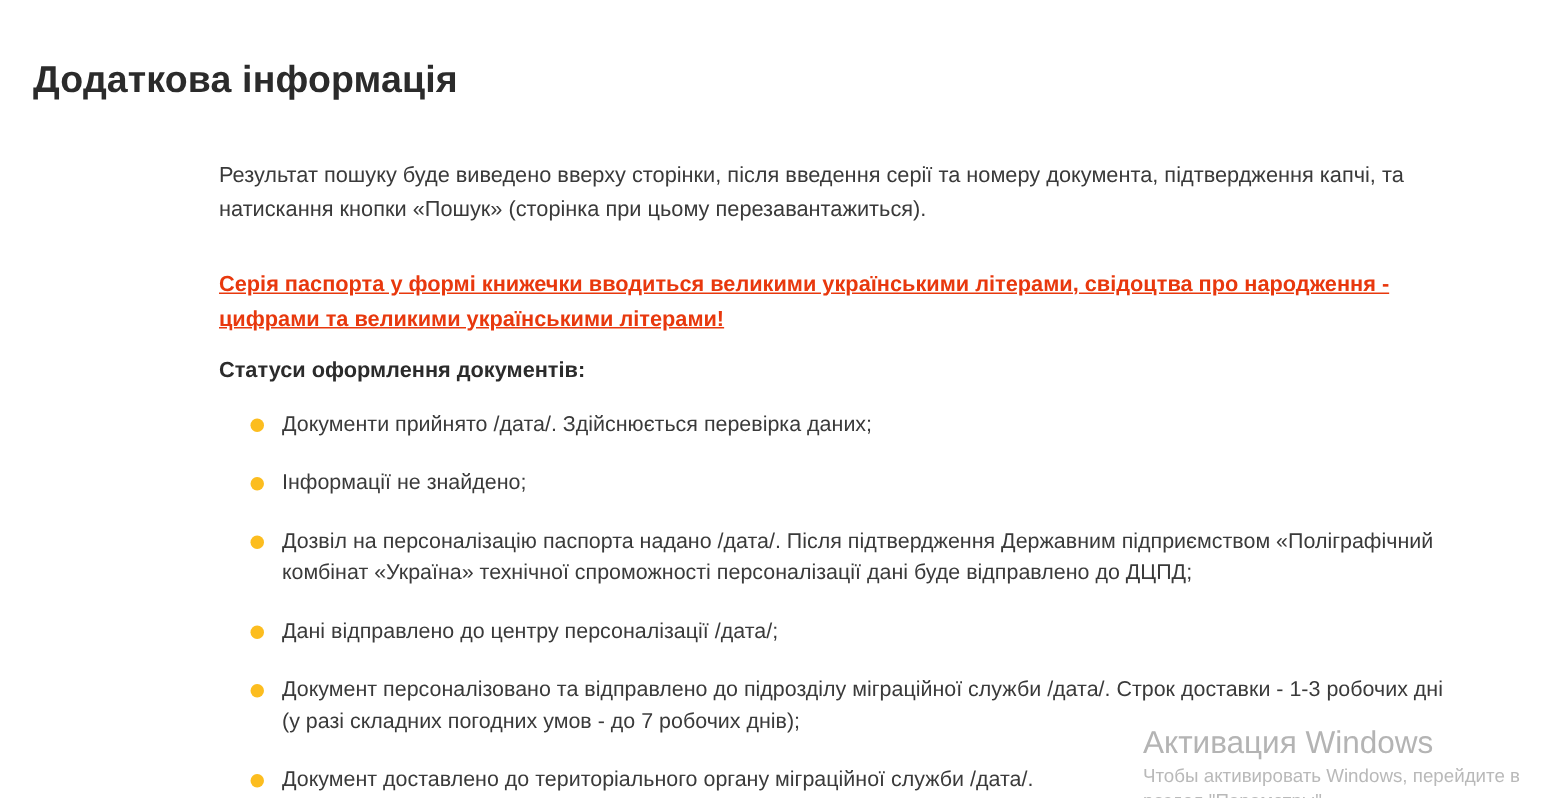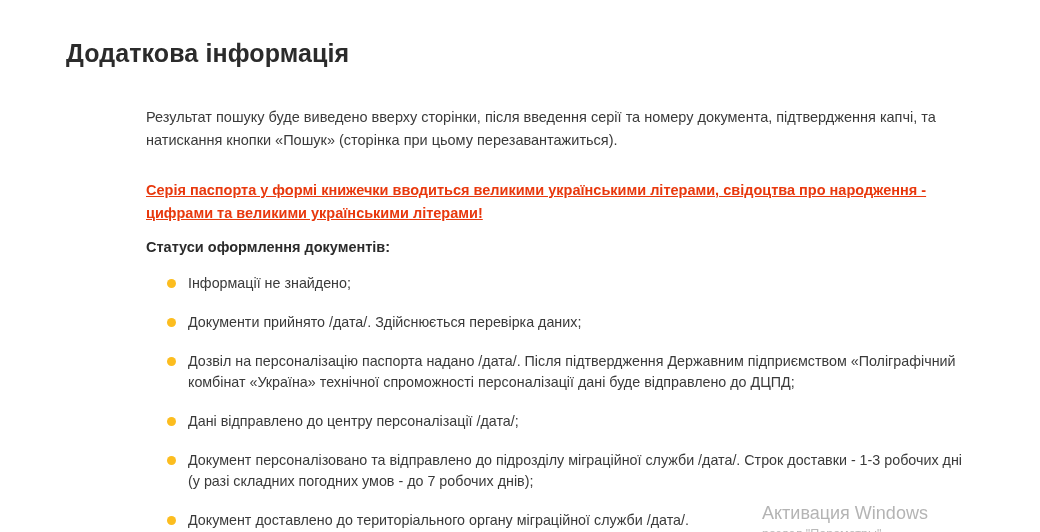--- a/index.html
+++ b/index.html
@@ -20,21 +20,20 @@
     width: 1040px;
     height: 532px;
     box-sizing: border-box;
   }
   .page-title {
     font-size: 25px;
     font-weight: bold;
     color: #2b2b2b;
     padding: 22px 0 0 22px;
     letter-spacing: 0.1px;
-    margin-left: 44px;
   }
   .content {
     margin-left: 146px;
     margin-top: 38px;
     width: 820px;
   }
   .intro {
     font-size: 14.5px;
     line-height: 23px;
     color: #3a3a3a;
@@ -84,21 +83,21 @@
     right: 8px;
     bottom: 6px;
     text-align: left;
     color: #b9b9b9;
     pointer-events: none;
     user-select: none;
     width: 270px;
     overflow: hidden;
   }
   .activation .line1 {
-    font-size: 18px;
+    font-size: 21px;
     line-height: 26px;
     color: #b4b4b4;
     white-space: nowrap;
   }
   .activation .line2 {
     font-size: 12.5px;
     line-height: 17px;
     color: #b9b9b9;
     white-space: nowrap;
   }
@@ -120,25 +119,25 @@
 
     <p class="intro">Результат пошуку буде виведено вверху сторінки, після введення серії та номеру документа, підтвердження капчі, та натискання кнопки «Пошук» (сторінка при цьому перезавантажиться).</p>
 
     <p class="warning-bold">Серія паспорта у формі книжечки вводиться великими українськими літерами, свідоцтва про народження - цифрами та великими українськими літерами!</p>
 
     <p class="statuses-heading">Статуси оформлення документів:</p>
 
     <ul class="status-list">
       <li>
         <span class="bullet"></span>
-        <span>Інформації не знайдено;</span>
+        <span>Документи прийнято /дата/. Здійснюється перевірка даних;</span>
       </li>
       <li>
         <span class="bullet"></span>
-        <span>Документи прийнято /дата/. Здійснюється перевірка даних;</span>
+        <span>Інформації не знайдено;</span>
       </li>
       <li>
         <span class="bullet"></span>
         <span>Дозвіл на персоналізацію паспорта надано /дата/. Після підтвердження Державним підприємством «Поліграфічний комбінат «Україна» технічної спроможності персоналізації дані буде відправлено до ДЦПД;</span>
       </li>
       <li>
         <span class="bullet"></span>
         <span>Дані відправлено до центру персоналізації /дата/;</span>
       </li>
       <li>
@@ -148,16 +147,17 @@
       <li>
         <span class="bullet"></span>
         <span>Документ доставлено до територіального органу міграційної служби /дата/.</span>
       </li>
     </ul>
 
   </div>
 
   <div class="activation">
     <div class="line1">Активация Windows</div>
+    <div class="line2">Чтобы активировать Windows, перейдите в</div>
     <div class="line3">раздел "Параметры".</div>
   </div>
 
 </div>
 
 </body></html>

